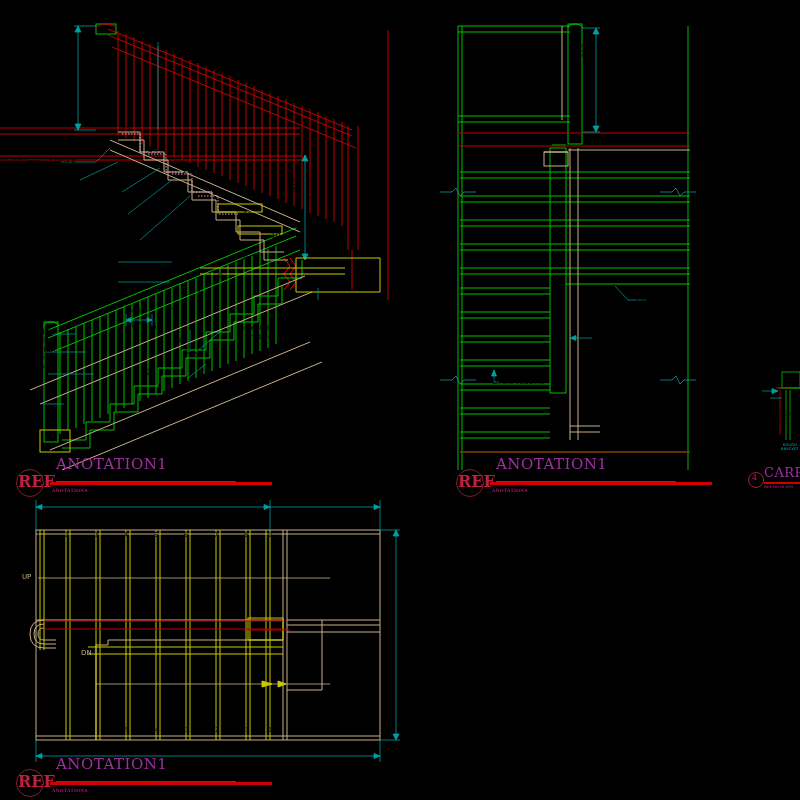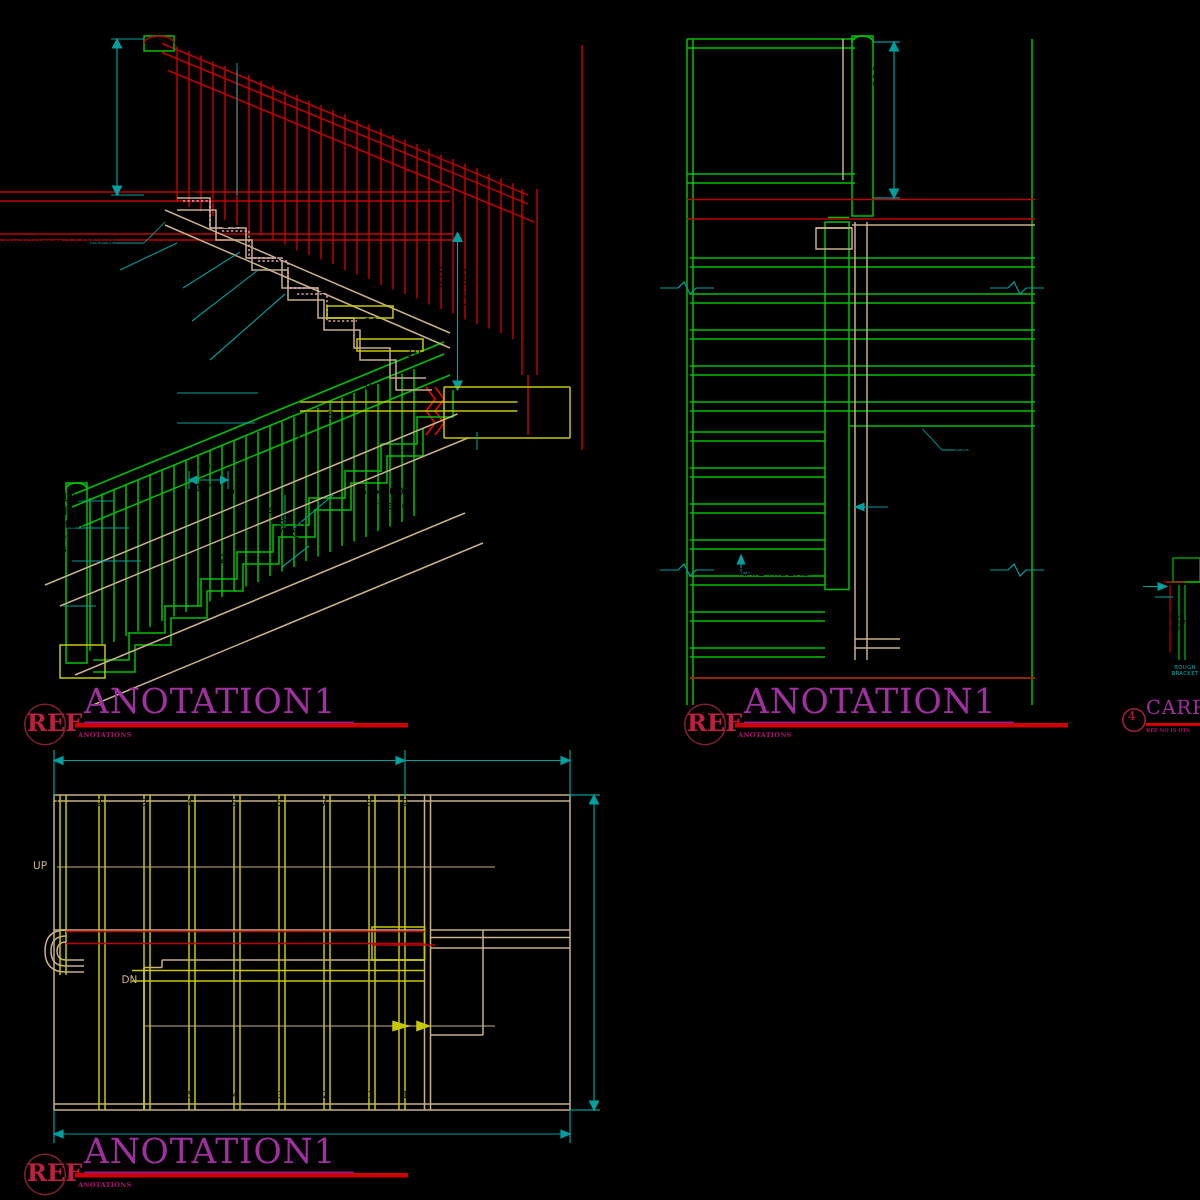--- a/index.html
+++ b/index.html
@@ -6,21 +6,21 @@
   body{width:800px;height:800px;overflow:hidden;font-family:"DejaVu Sans",sans-serif;}
   #canvas{position:relative;width:800px;height:800px;background:#000000;}
   svg{position:absolute;left:0;top:0;}
   .t{font-family:"DejaVu Sans",sans-serif;}
   .lbl-cyan{fill:#00d7d7;font-size:7.2px;letter-spacing:.4px;}
   .lbl-cyan-xs{fill:#00c8c8;font-size:3.6px;letter-spacing:.2px;}
   .dim-green{fill:#00d000;font-size:7.4px;letter-spacing:.3px;}
   .dim-green-sm{fill:#00c000;font-size:6.4px;}
   .num-cyan{fill:#00d0d0;font-size:7.6px;}
   .num-yellow{fill:#c8c800;font-size:6.4px;}
-  .anot{font-family:"DejaVu Serif",serif;font-size:23px;letter-spacing:.5px;}
+  .anot{font-family:"DejaVu Serif",serif;font-size:15px;letter-spacing:.5px;}
   .anot-sm{font-family:"DejaVu Serif",serif;font-size:4.4px;font-weight:bold;letter-spacing:.2px;}
   .ref{font-family:"DejaVu Serif",serif;font-size:16px;font-weight:bold;}
 </style>
 </head>
 <body>
 
 <div id="canvas">
 
 <svg width="800" height="800" viewBox="0 0 800 800">
 
@@ -471,21 +471,21 @@
 
 <div style="position:absolute;left:470px;top:67px;">
   <div class="t lbl-cyan">FOR RAIL DESIGN</div>
   <div class="t lbl-cyan" style="margin-left:6px;">SEE DETAIL</div>
 </div>
 <div style="position:absolute;left:636px;top:296px;" class="t lbl-cyan">soffit</div>
 <div style="position:absolute;left:596px;top:326px;">
   <div class="t lbl-cyan">100x100 newel</div>
   <div class="t lbl-cyan" style="margin-left:8px;">to detail</div>
 </div>
-<div style="position:absolute;left:492px;top:377px;" class="t lbl-cyan">RAIL RISERS</div>
+<div style="position:absolute;left:492px;top:377px;" class="t lbl-cyan">OPEN RISERS</div>
 
 <div style="position:absolute;left:580px;top:58px;transform:rotate(-90deg);transform-origin:left top;" class="t dim-green">910</div>
 <div style="position:absolute;left:596px;top:70px;transform:rotate(-90deg);transform-origin:left top;" class="t dim-green">[3'-0"]</div>
 
 <div style="position:absolute;left:458px;top:455px;width:280px;height:45px;">
   <div style="position:absolute;left:38px;top:0px;color:#a030a0;" class="t anot">ANOTATION1</div>
   <div style="position:absolute;left:38px;top:26px;width:180px;height:2px;background:#8020a0;"></div>
   <div style="position:absolute;left:0px;top:17px;color:#c02040;" class="t ref">REF</div>
   <div style="position:absolute;left:-2px;top:14px;width:26px;height:26px;border:1px solid #802030;border-radius:50%;"></div>
   <div style="position:absolute;left:32px;top:27px;width:222px;height:3px;background:#d00000;"></div>

